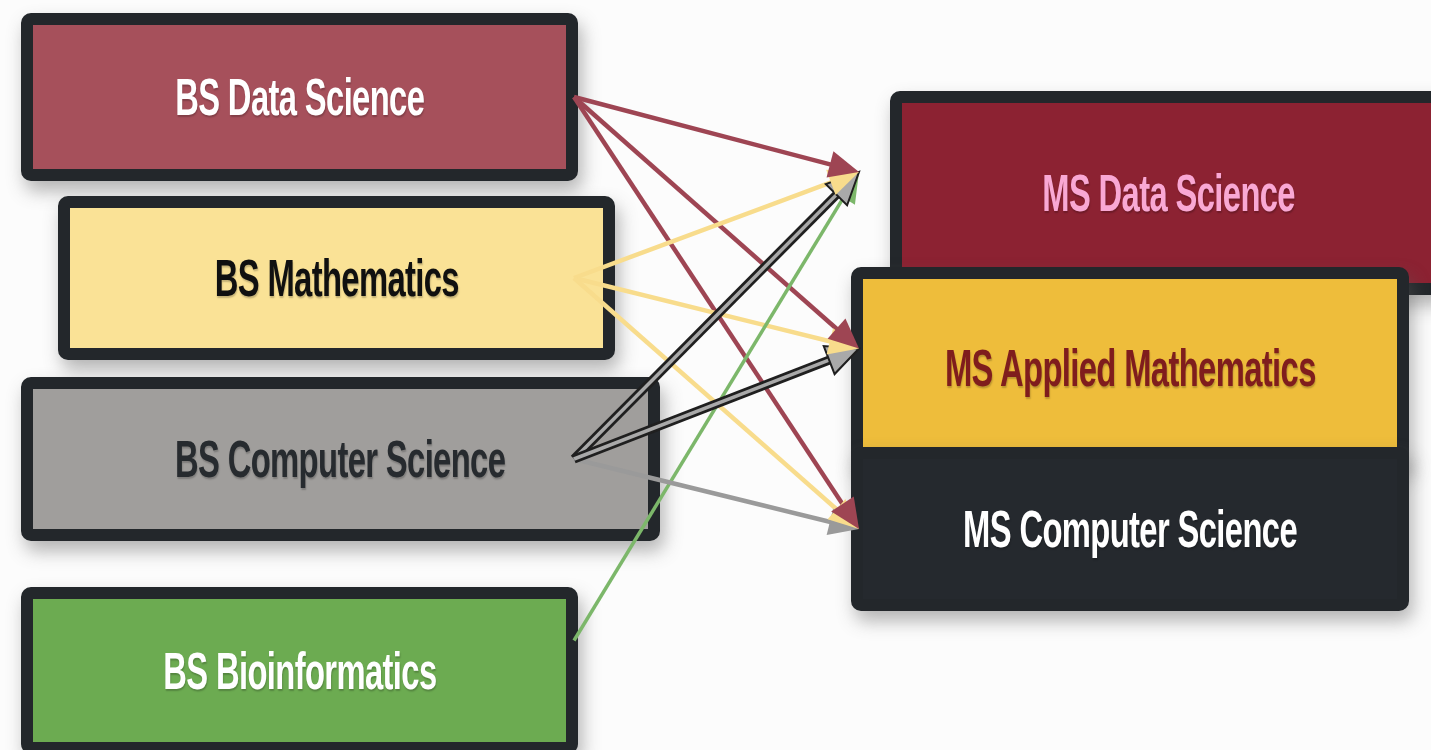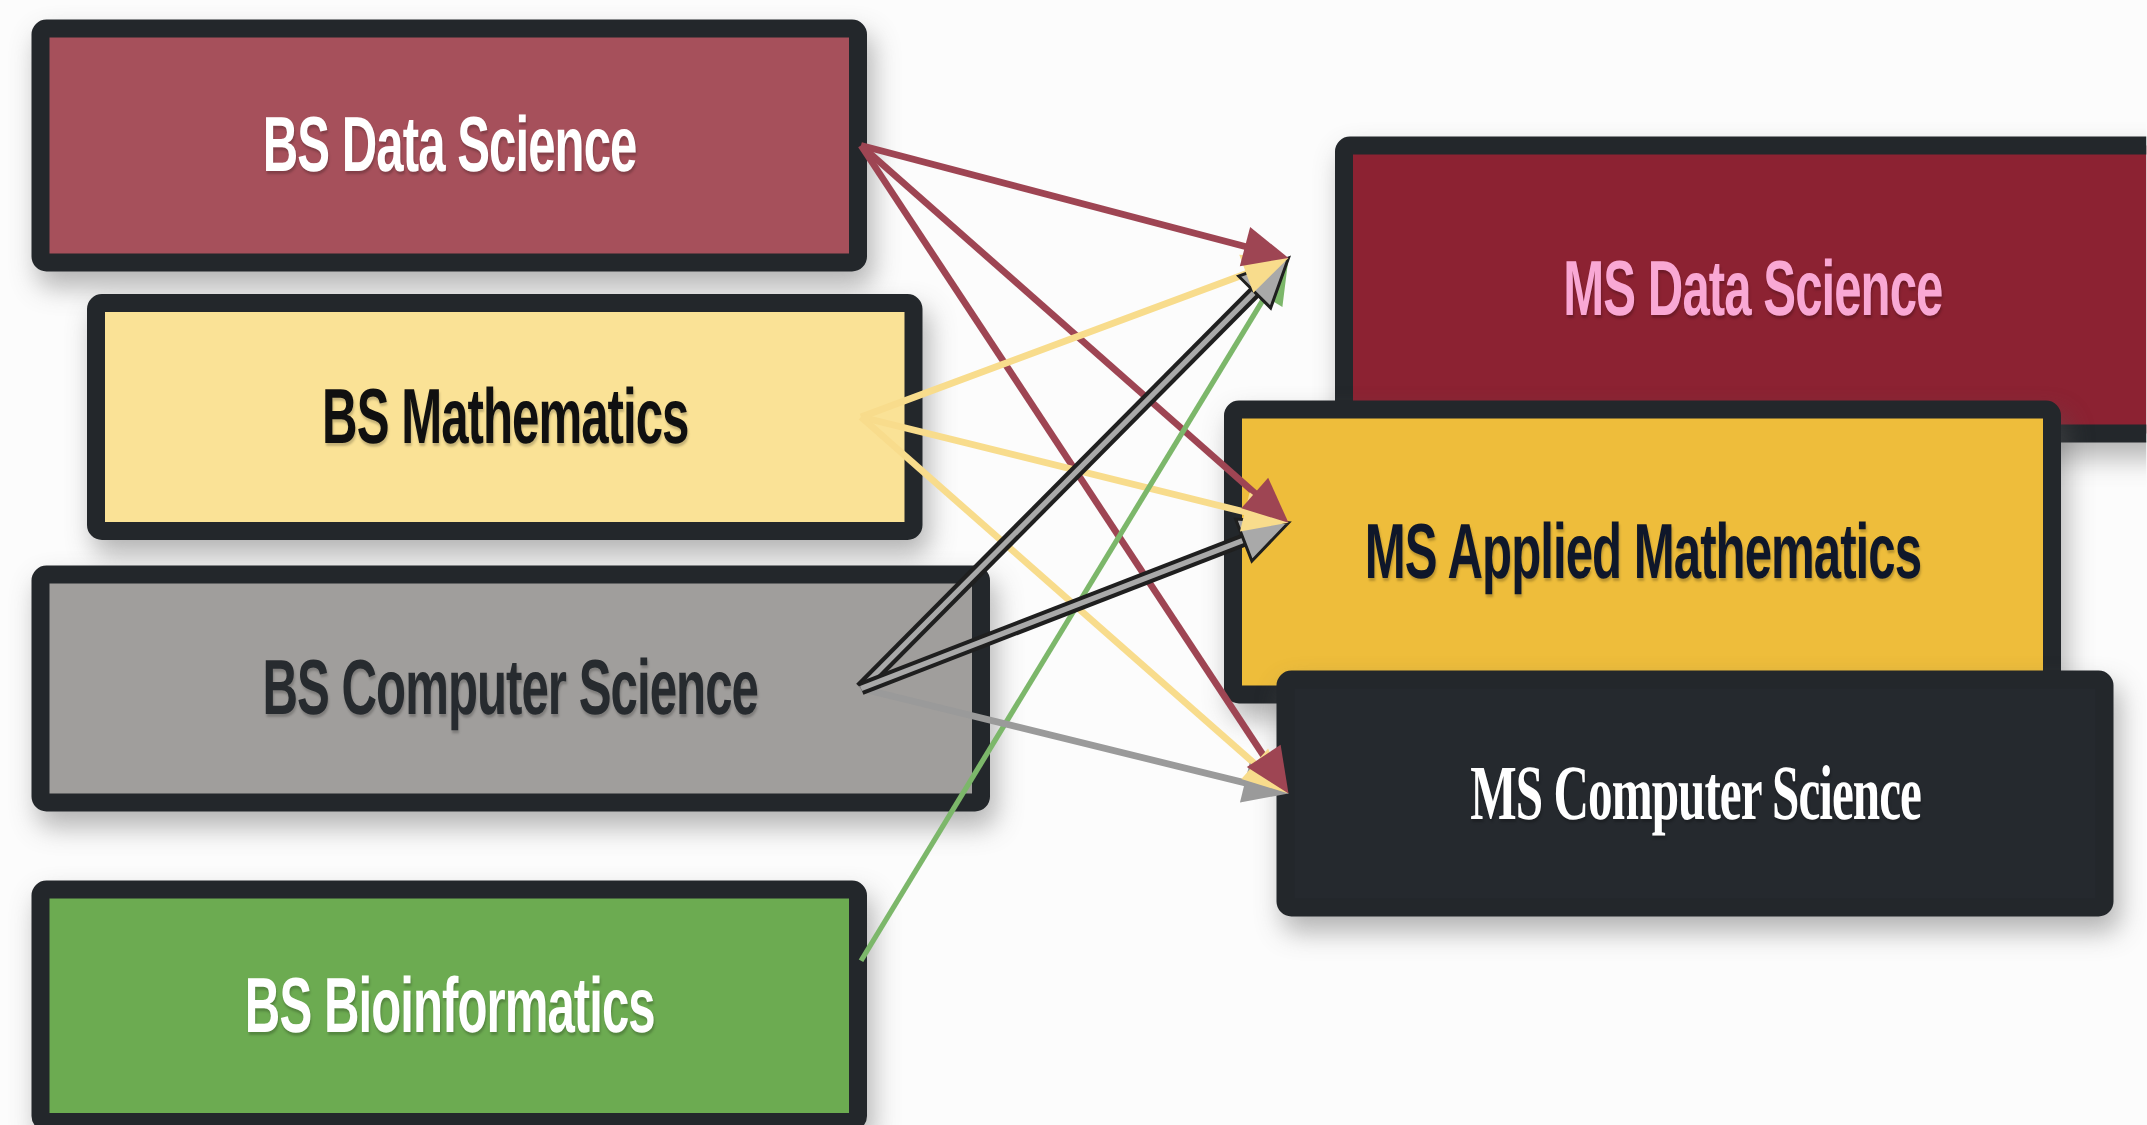--- a/index.html
+++ b/index.html
@@ -64,25 +64,25 @@
   </div>
 
   <div class="node" style="background: rgb(108, 171, 81); color: rgb(255, 255, 255); left: 21px; top: 587px; width: 557px; height: 167px;">
     <span class="label">BS Bioinformatics</span>
   </div>
 
   <div class="node" style="background: rgb(140, 34, 50); color: #f9a8d4; left: 890px; top: 91px; width: 558px; height: 204px;">
     <span class="label">MS Data Science</span>
   </div>
 
-  <div class="node" style="background: rgb(238, 189, 59); color: #0f172a; left: 816px; top: 267px; width: 558px; height: 202px;">
+  <div class="node" style="background: rgb(238, 189, 59); color: #7f1d1d; left: 851px; top: 267px; width: 558px; height: 202px;">
     <span class="label">MS Applied Mathematics</span>
   </div>
 
-  <div class="node" style="background: rgb(37, 41, 46); color: rgb(255, 255, 255); left: 851px; top: 447px; width: 558px; height: 164px; font-family: Liberation Serif, serif;">
+  <div class="node" style="background: rgb(37, 41, 46); color: rgb(255, 255, 255); left: 851px; top: 447px; width: 558px; height: 164px;">
     <span class="label">MS Computer Science</span>
   </div>
 
   <svg id="edges" class="edges-layer" width="1431" height="750" viewBox="0 0 1431 750" xmlns="http://www.w3.org/2000/svg">
       <line x1="574" y1="97" x2="837.7243601802218" y2="166.40114741584784" stroke="#9E4553" stroke-width="4.5"></line>
       <line x1="574" y1="97" x2="842.5044117514234" y2="333.94336686134386" stroke="#9E4553" stroke-width="4.5"></line>
       <line x1="574" y1="97" x2="846.8850248911644" y2="510.6362482560808" stroke="#9E4553" stroke-width="4.5"></line>
       <line x1="574" y1="278" x2="838.3800196188403" y2="179.66918568562434" stroke="#F8DC8C" stroke-width="4.5"></line>
       <line x1="574" y1="278" x2="837.643706830797" y2="343.21712747919713" stroke="#F8DC8C" stroke-width="4.5"></line>
       <line x1="574" y1="278" x2="842.4900498710367" y2="514.4596579565973" stroke="#F8DC8C" stroke-width="4.5"></line>

